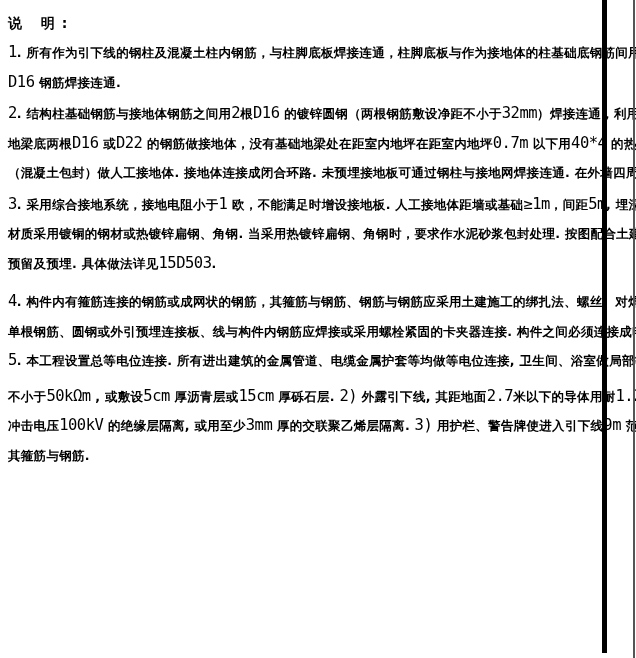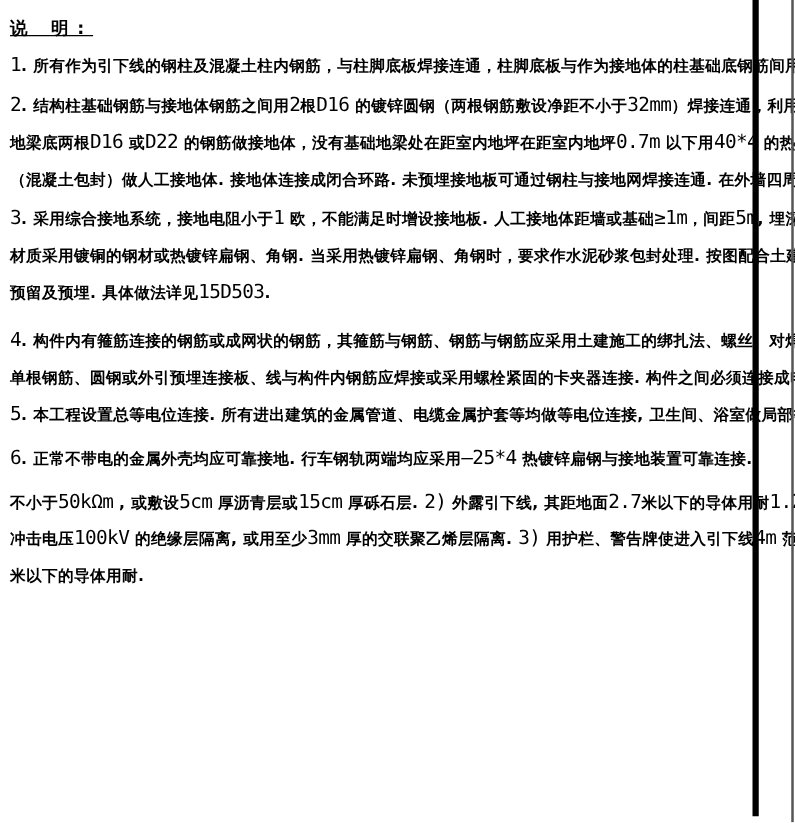--- a/index.html
+++ b/index.html
@@ -22,21 +22,20 @@
     top: 8px;
     width: 620px;
     z-index: 1;
   }
   .title {
     font-size: 14px;
     font-weight: 700;
     letter-spacing: 7px;
     line-height: 30px;
     white-space: nowrap;
-    text-decoration: underline;
   }
   .note { margin: 0; }
   .line {
     white-space: nowrap;
     line-height: 29.5px;
     font-size: 12.5px;
     font-weight: 700;
     letter-spacing: 0.3px;
   }
   
@@ -74,43 +73,41 @@
 </style>
 </head>
 <body>
 
 <div class="sheet">
   <div class="content">
     <div class="title">说 明:</div>
     <div id="notes">
         <div class="note">
           <div class="line"><span class="lat">1</span>. 所有作为引下线的钢柱及混凝土柱内钢筋，与柱脚底板焊接连通，柱脚底板与作为接地体的柱基础底钢筋间用</div>
+          <div class="line"><span class="lat">D16</span> 钢筋焊接连通.</div>
         </div>
         <div class="note">
           <div class="line"><span class="lat">2</span>. 结构柱基础钢筋与接地体钢筋之间用<span class="lat">2</span>根<span class="lat">D16</span> 的镀锌圆钢（两根钢筋敷设净距不小于<span class="lat">32mm</span>）焊接连通，利用基础</div>
           <div class="line">地梁底两根<span class="lat">D16</span> 或<span class="lat">D22</span> 的钢筋做接地体，没有基础地梁处在距室内地坪在距室内地坪<span class="lat">0.7m</span> 以下用<span class="lat">40*4</span> 的热镀锌扁钢</div>
           <div class="line">（混凝土包封）做人工接地体. 接地体连接成闭合环路. 未预埋接地板可通过钢柱与接地网焊接连通. 在外墙四周外引接地体</div>
         </div>
         <div class="note">
           <div class="line"><span class="lat">3</span>. 采用综合接地系统，接地电阻小于<span class="lat">1</span> 欧，不能满足时增设接地板. 人工接地体距墙或基础<span class="lat">≥</span><span class="lat">1m</span>，间距<span class="lat">5m</span>, 埋深.</div>
           <div class="line">材质采用镀铜的钢材或热镀锌扁钢、角钢. 当采用热镀锌扁钢、角钢时，要求作水泥砂浆包封处理. 按图配合土建作好</div>
           <div class="line">预留及预埋. 具体做法详见<span class="lat">15D503</span>.</div>
         </div>
         <div class="note">
           <div class="line"><span class="lat">4</span>. 构件内有箍筋连接的钢筋或成网状的钢筋，其箍筋与钢筋、钢筋与钢筋应采用土建施工的绑扎法、螺丝、对焊或搭焊连接.</div>
           <div class="line">单根钢筋、圆钢或外引预埋连接板、线与构件内钢筋应焊接或采用螺栓紧固的卡夹器连接. 构件之间必须连接成电气通路.</div>
         </div>
         <div class="note">
           <div class="line"><span class="lat">5</span>. 本工程设置总等电位连接. 所有进出建筑的金属管道、电缆金属护套等均做等电位连接, 卫生间、浴室做局部等电位联结,</div>
         </div>
         <div class="note">
-          <div class="line"><span class="lat">6</span>. 正常不带电的金属外壳均应可靠接地. 行车钢轨两端均应采用<span class="lat">—</span><span class="lat">25*4</span> 热镀锌扁钢与接地装置可靠连接.</div>
-        </div>
-        <div class="note">
           <div class="line">不小于<span class="lat">50kΩm</span> , 或敷设<span class="lat">5cm</span> 厚沥青层或<span class="lat">15cm</span> 厚砾石层. <span class="lat">2)</span> 外露引下线, 其距地面<span class="lat">2.7</span>米以下的导体用耐<span class="lat">1.2/50μs</span></div>
-          <div class="line">冲击电压<span class="lat">100kV</span> 的绝缘层隔离, 或用至少<span class="lat">3mm</span> 厚的交联聚乙烯层隔离. <span class="lat">3)</span> 用护栏、警告牌使进入引下线<span class="lat">4m</span> 范围内</div>
-          <div class="line">米以下的导体用耐.</div>
+          <div class="line">冲击电压<span class="lat">100kV</span> 的绝缘层隔离, 或用至少<span class="lat">3mm</span> 厚的交联聚乙烯层隔离. <span class="lat">3)</span> 用护栏、警告牌使进入引下线<span class="lat">9m</span> 范围内</div>
+          <div class="line">其箍筋与钢筋.</div>
         </div>
       </div>
   </div>
   <div class="vline-thick"></div>
   <div class="vline-thin"></div>
 </div>
 
 </body></html>

